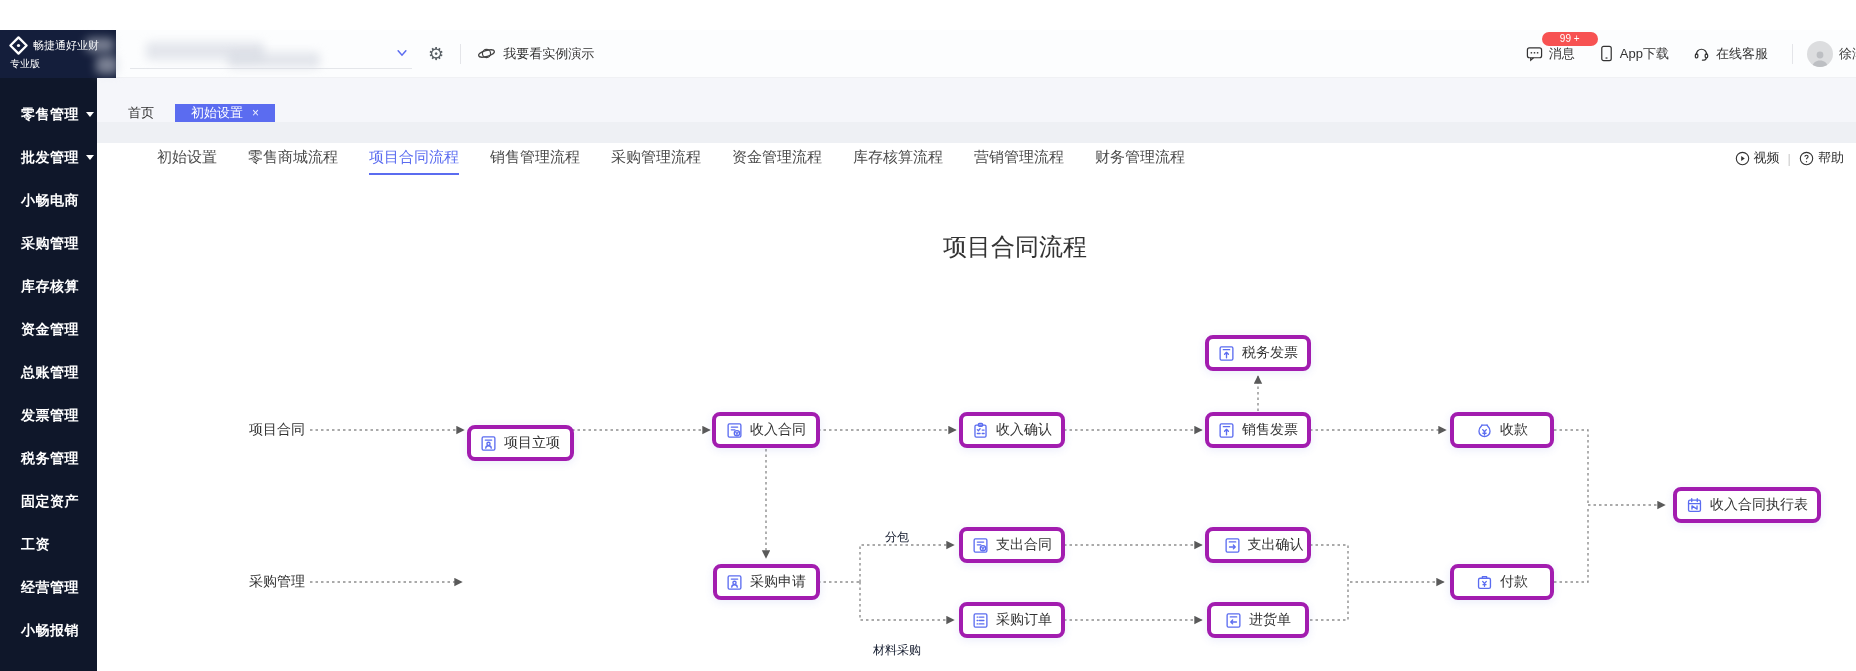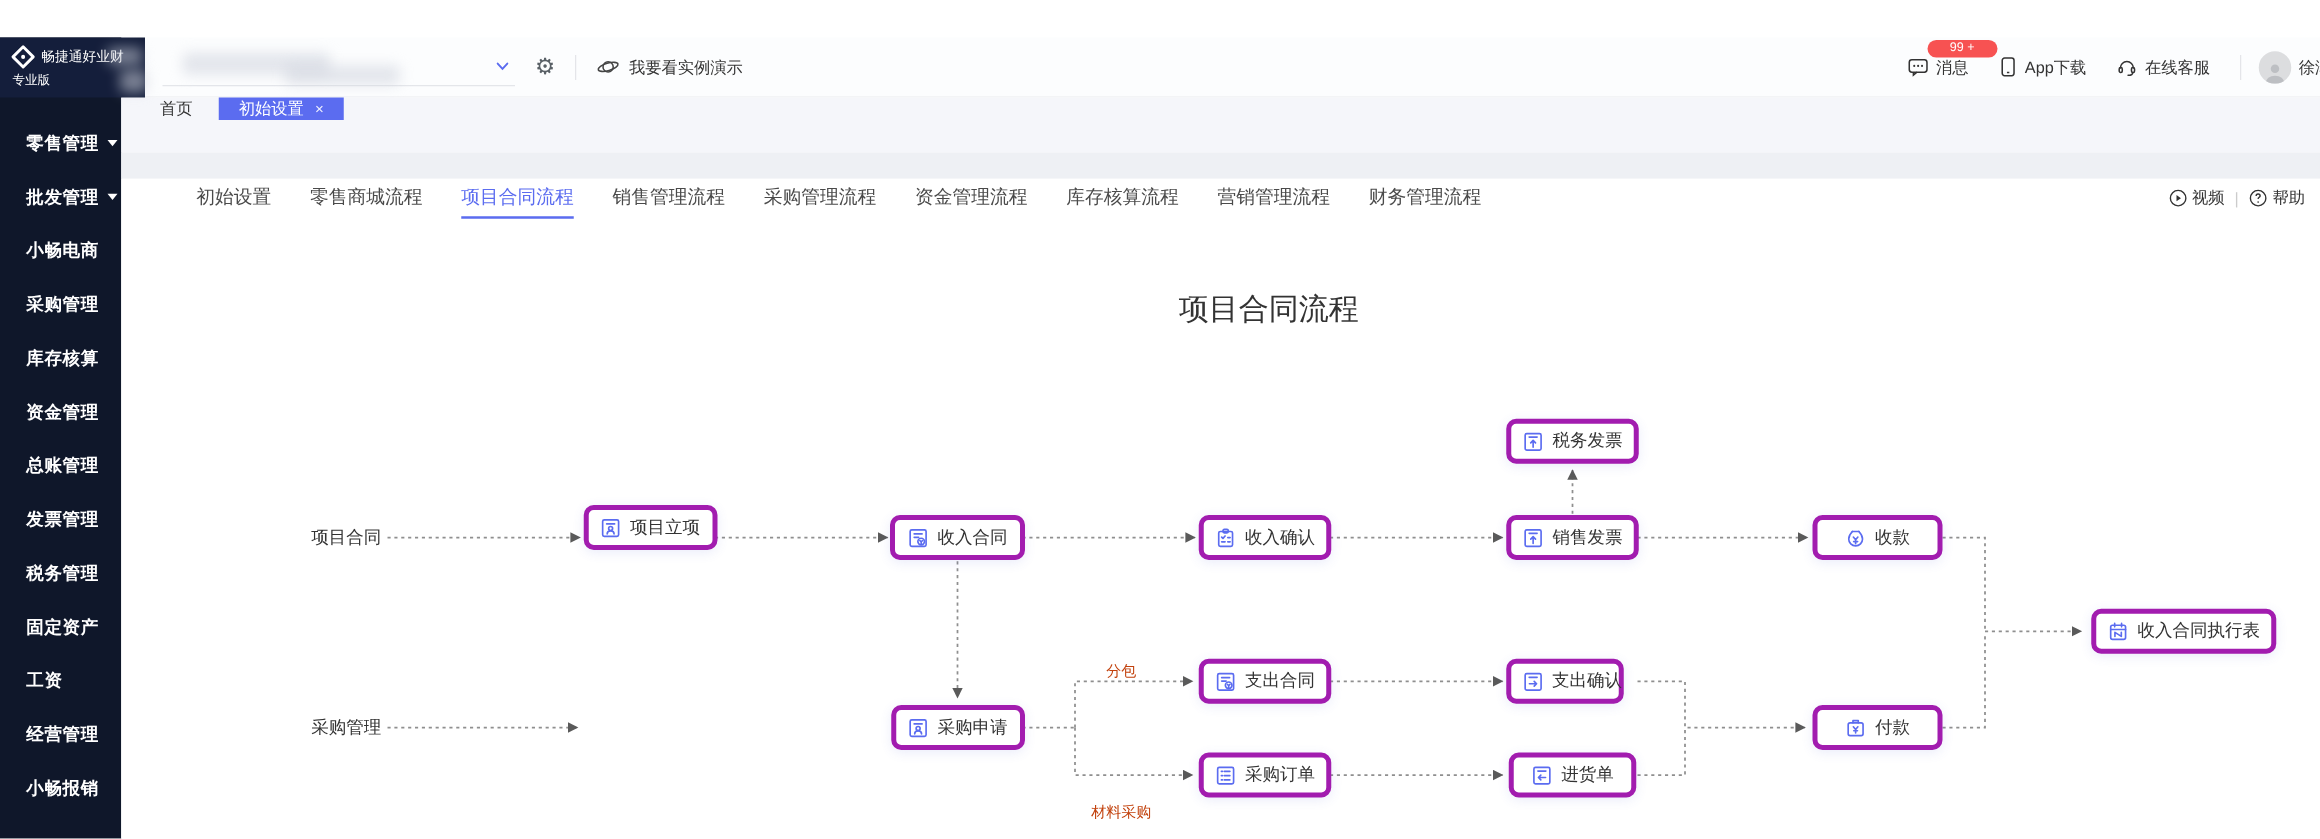--- a/index.html
+++ b/index.html
@@ -28,21 +28,21 @@
   .vdiv{width:1px;height:20px;background:#e4e5e9;margin:0 16px;}
   .demo{display:flex;align-items:center;gap:7px;font-size:13px;color:#333;cursor:pointer;}
   .tb-right{margin-left:auto;display:flex;align-items:center;gap:0;}
   .tb-link{display:flex;align-items:center;gap:6px;font-size:13px;color:#333;cursor:pointer;position:relative;margin-right:24px;}
   .badge{position:absolute;top:-13px;left:16px;background:#f75252;color:#fff;font-size:10px;line-height:14px;padding:0 18px;border-radius:8px;white-space:nowrap;}
   .avatar{width:26px;height:26px;border-radius:50%;background:#dcdddf;display:flex;align-items:flex-end;justify-content:center;overflow:hidden;margin-right:6px;}
   .user-name{font-size:13px;color:#333;width:17px;overflow:hidden;white-space:nowrap;}
 
   
   .main{position:absolute;left:97px;top:78px;right:0;bottom:0;}
-  .tabstrip{height:44px;background:#f5f6fa;display:flex;align-items:flex-start;padding-left:18px;}
+  .tabstrip{height:44px;background:#f5f6fa;display:flex;align-items:flex-end;padding-left:18px;}
   .tab-home{display:flex;align-items:center;justify-content:center;width:52px;font-size:13px;color:#333;cursor:pointer;}
   .tab-active{margin-left:8px;background:#5b6cf0;color:#fff;display:flex;align-items:center;gap:9px;padding:0 16px;font-size:13px;cursor:pointer;}
   .tab-x{font-size:12px;opacity:.9;cursor:pointer;}
   .gapband{height:21px;background:#eef0f4;}
   .content{position:absolute;left:0;top:65px;right:0;bottom:0;background:#fff;}
 
   .subnav{height:30px;display:flex;align-items:center;padding-left:60px;padding-right:12px;gap:31px;font-size:15px;color:#4a4a4a;}
   .subnav-item{cursor:pointer;position:relative;white-space:nowrap;padding-bottom:2px;}
   .subnav-item.active{color:#5b6cf0;}
   .subnav-item.active::after{content:"";position:absolute;left:0;right:0;bottom:-6px;height:2px;background:#5b6cf0;}
@@ -52,21 +52,21 @@
 
   .flow-title{position:absolute;left:918px;top:88px;transform:translateX(-50%);font-size:24px;font-weight:500;color:#333;white-space:nowrap;}
 
   .flow-layer{position:absolute;left:0;top:0;width:1759px;height:528px;}
   .edges-svg{position:absolute;left:0;top:0;}
   .node{position:absolute;height:36px;background:#fff;border:4px solid #a21caf;border-radius:8px;
         box-shadow:0 2px 9px rgba(84,98,214,.12);display:flex;align-items:center;justify-content:center;
         gap:7px;font-size:14px;color:#333;box-sizing:border-box;cursor:pointer;white-space:nowrap;}
   .node .n-ico{width:17px;height:17px;color:#5b6cf0;display:flex;}
   .row-label{position:absolute;transform:translate(-50%,-50%);font-size:14px;color:#333;white-space:nowrap;}
-  .edge-label{position:absolute;transform:translate(-50%,-50%);font-size:12px;color:#c2410c;white-space:nowrap;}
+  .edge-label{position:absolute;transform:translate(-50%,-50%);font-size:12px;color:#0f172a;white-space:nowrap;}
 </style>
 </head>
 <body>
 
 <div class="screen">
 
   <div class="sidebar" id="sidebar">
       <div class="side-item">
         <span>零售管理</span>
         <span class="caret"></span>
@@ -257,21 +257,21 @@
           <div class="node" style="width: 106px; left: 1108px; top: 192px;">
             <span class="n-ico">
               <svg viewBox="0 0 16 16" width="17" height="17" fill="none" stroke="currentColor" stroke-width="1.25" stroke-linecap="round" stroke-linejoin="round">
                 <path d="M3.2 1.8 h9.6 a1.2 1.2 0 0 1 1.2 1.2 v10 a1.2 1.2 0 0 1 -1.2 1.2 h-9.6 a1.2 1.2 0 0 1 -1.2 -1.2 v-10 a1.2 1.2 0 0 1 1.2 -1.2 z"></path>
                 <path d="M5 4.4 h6"></path>
                 <path d="M8 12 V7 M6.2 8.7 L8 6.9 L9.8 8.7"></path>
               </svg>
             </span>
             <span>税务发票</span>
           </div>
-          <div class="node" style="width: 107px; left: 369.5px; top: 261px;">
+          <div class="node" style="width: 107px; left: 369.5px; top: 282px;">
             <span class="n-ico">
               <svg viewBox="0 0 16 16" width="17" height="17" fill="none" stroke="currentColor" stroke-width="1.25" stroke-linecap="round" stroke-linejoin="round">
                 <path d="M3.2 1.8 h9.6 a1.2 1.2 0 0 1 1.2 1.2 v10 a1.2 1.2 0 0 1 -1.2 1.2 h-9.6 a1.2 1.2 0 0 1 -1.2 -1.2 v-10 a1.2 1.2 0 0 1 1.2 -1.2 z"></path>
                 <path d="M5 4.8 h6"></path>
                 <circle cx="8" cy="8.3" r="1.5"></circle>
                 <path d="M5.4 12.4 c0-1.5 1.2-2.3 2.6-2.3 s2.6 .8 2.6 2.3"></path>
               </svg>
             </span>
             <span>项目立项</span>
           </div>
@@ -320,21 +320,21 @@
             <span class="n-ico">
               <svg viewBox="0 0 16 16" width="17" height="17" fill="none" stroke="currentColor" stroke-width="1.25" stroke-linecap="round" stroke-linejoin="round">
                 <path d="M3.2 1.8 h9.6 a1.2 1.2 0 0 1 1.2 1.2 v10 a1.2 1.2 0 0 1 -1.2 1.2 h-9.6 a1.2 1.2 0 0 1 -1.2 -1.2 v-10 a1.2 1.2 0 0 1 1.2 -1.2 z"></path>
                 <path d="M5 4.8 h6 M5 7.4 h3.4"></path>
                 <circle cx="10.3" cy="10.6" r="2.5" fill="#fff"></circle>
                 <path d="M9.3 9.8 l1 1.1 1-1.1 M10.3 10.9 v1.4"></path>
               </svg>
             </span>
             <span>支出合同</span>
           </div>
-          <div class="node" style="width: 94px; left: 1108px; top: 384px; padding-left: 11px;">
+          <div class="node" style="width: 106px; left: 1108px; top: 384px; padding-left: 11px;">
             <span class="n-ico">
               <svg viewBox="0 0 16 16" width="17" height="17" fill="none" stroke="currentColor" stroke-width="1.25" stroke-linecap="round" stroke-linejoin="round">
                 <path d="M3.2 1.8 h9.6 a1.2 1.2 0 0 1 1.2 1.2 v10 a1.2 1.2 0 0 1 -1.2 1.2 h-9.6 a1.2 1.2 0 0 1 -1.2 -1.2 v-10 a1.2 1.2 0 0 1 1.2 -1.2 z"></path>
                 <path d="M5 4.6 h6"></path>
                 <path d="M5.2 9.4 h5.4 M8.8 7.6 l1.8 1.8 -1.8 1.8"></path>
               </svg>
             </span>
             <span>支出确认</span>
           </div>
           <div class="node" style="width: 107px; left: 615.5px; top: 421px;">

